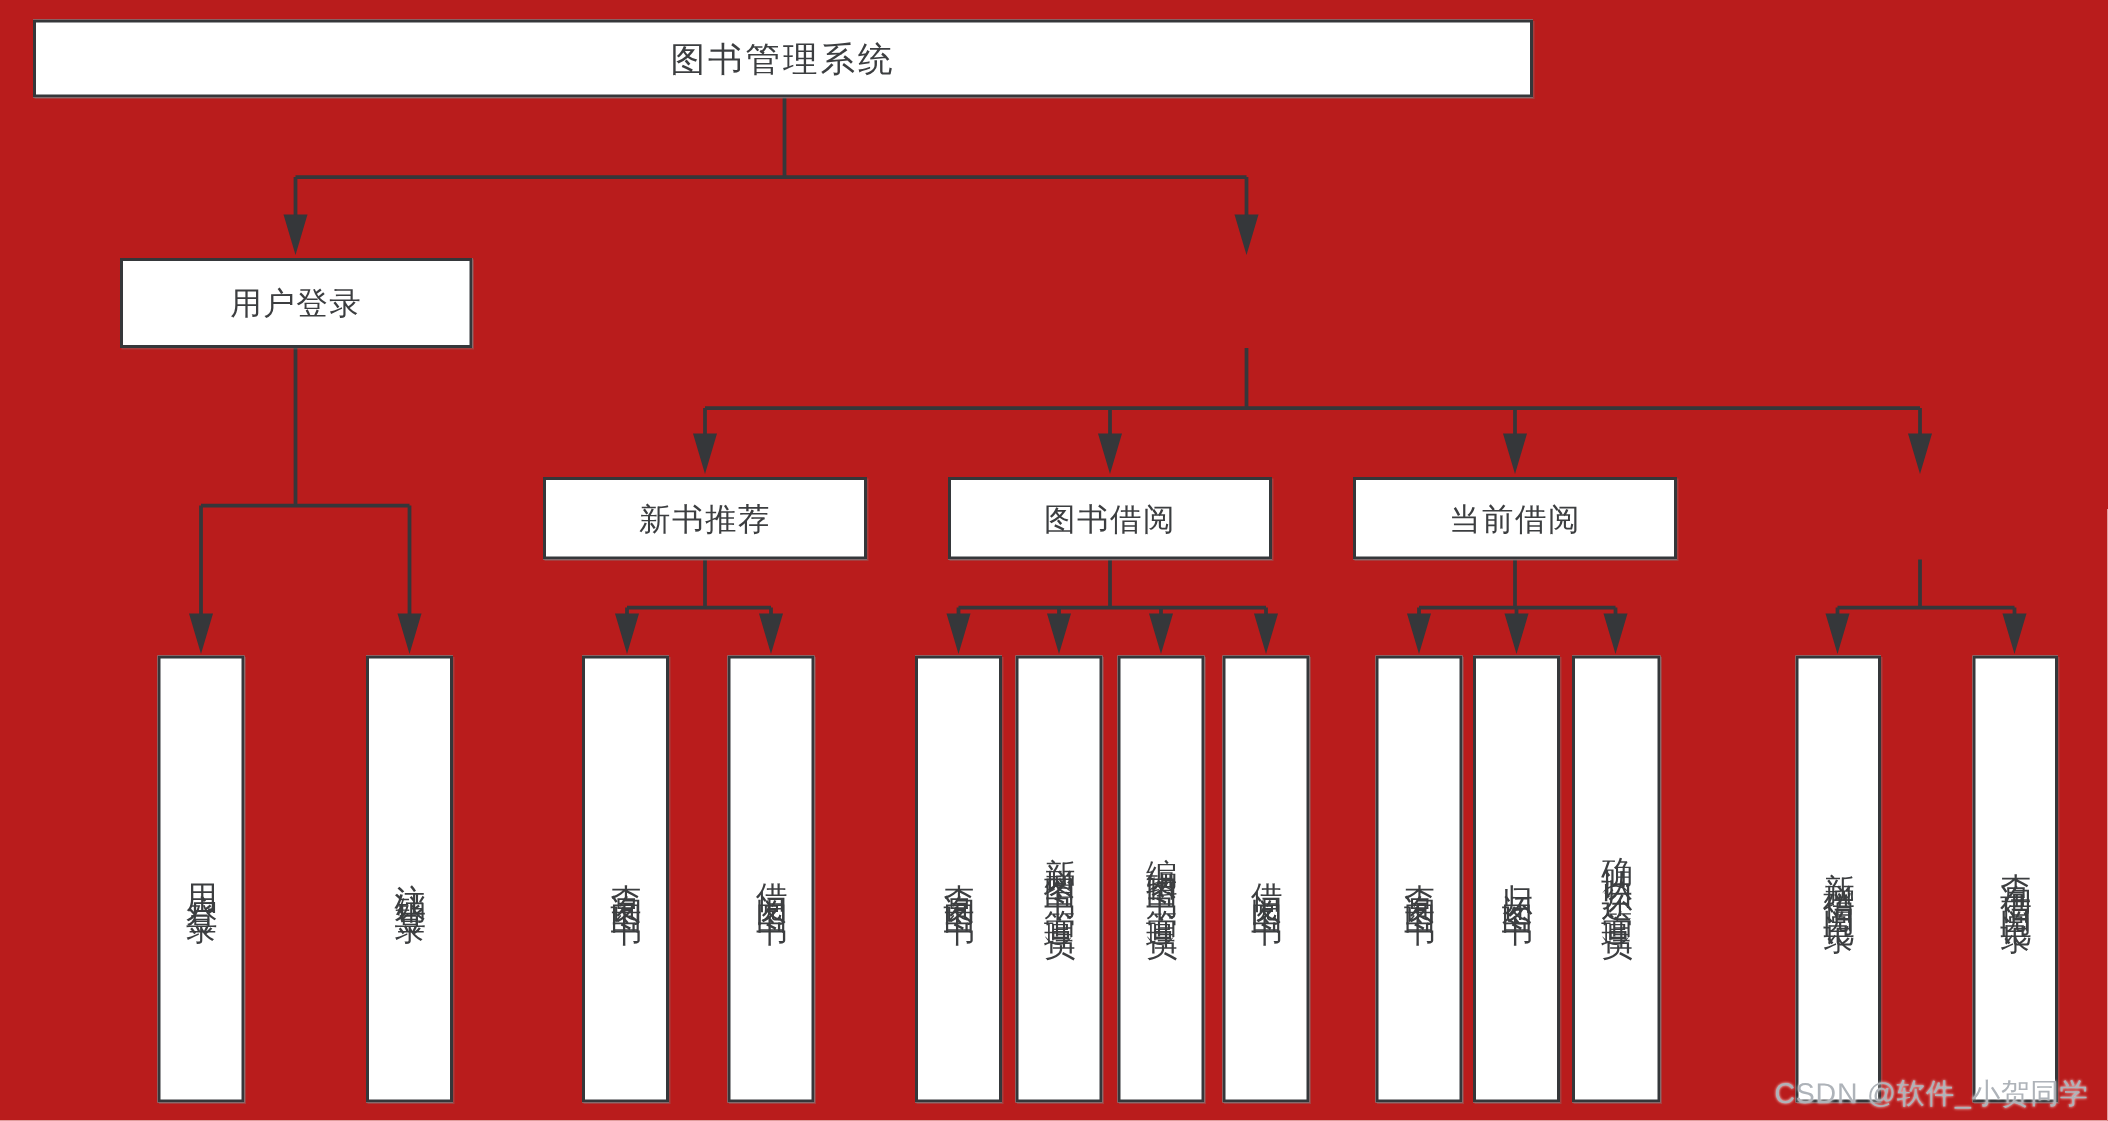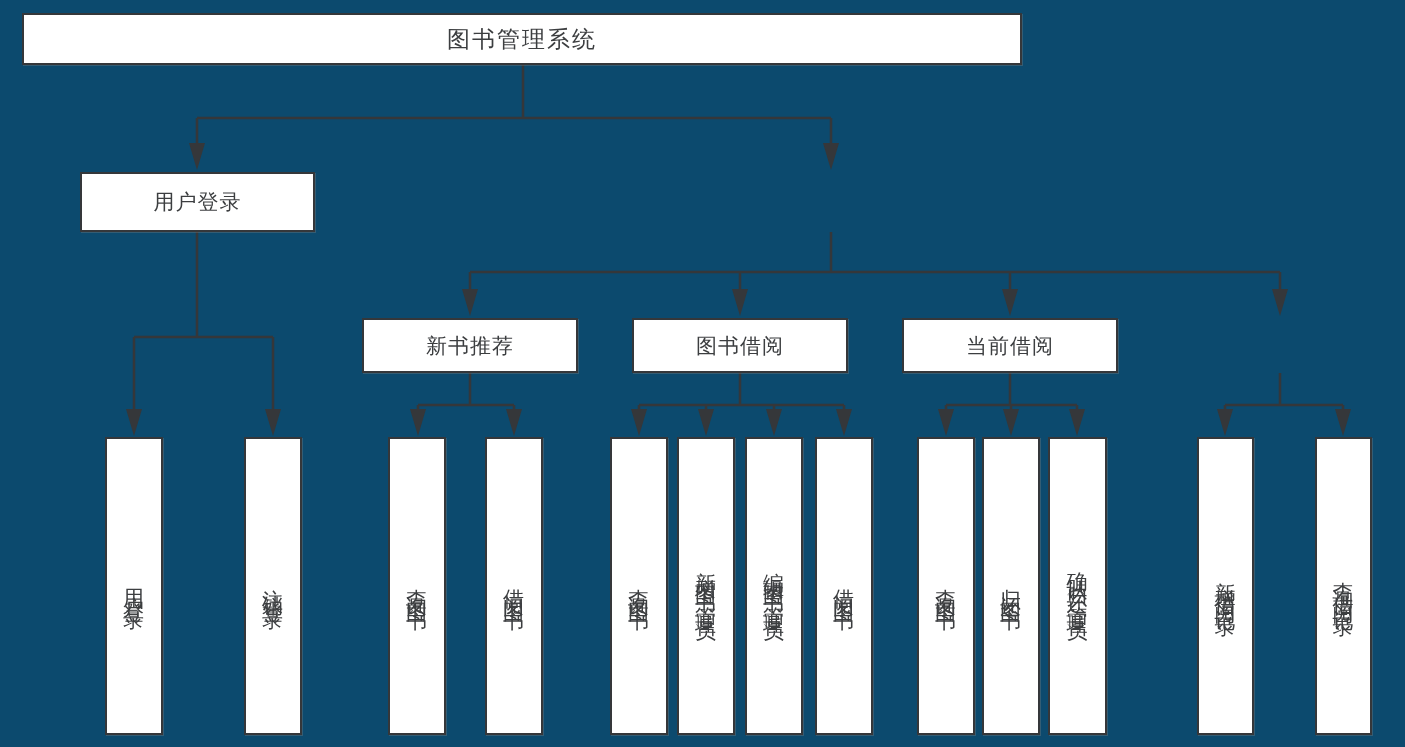--- a/index.html
+++ b/index.html
@@ -1,20 +1,20 @@
 <!DOCTYPE html>
 <html><head>
 <meta charset="utf-8">
 <style>
   html, body { margin: 0; padding: 0; background: #ffffff; }
   .canvas {
     position: relative;
     width: 1405px;
     height: 747px;
-    background: #0c4a6e;
+    background: #b91c1c;
     font-family: "Liberation Sans", sans-serif;
     overflow: hidden;
   }
   .connectors {
     position: absolute;
     left: 0; top: 0;
     width: 1405px; height: 747px;
   }
   .node {
     position: absolute;
@@ -138,14 +138,15 @@
     <span class="vtext">确认归还（管理员）</span>
   </div>
 
   <div class="node vbox" style="left:1197px; top:437px; width:57px; height:298px;">
     <span class="vtext">新增借阅记录</span>
   </div>
   <div class="node vbox" style="left:1315px; top:437px; width:57px; height:298px;">
     <span class="vtext">查询借阅记录</span>
   </div>
 
+  <div class="watermark">CSDN @软件_小贺同学</div>
 
 </div>
 
 </body></html>

